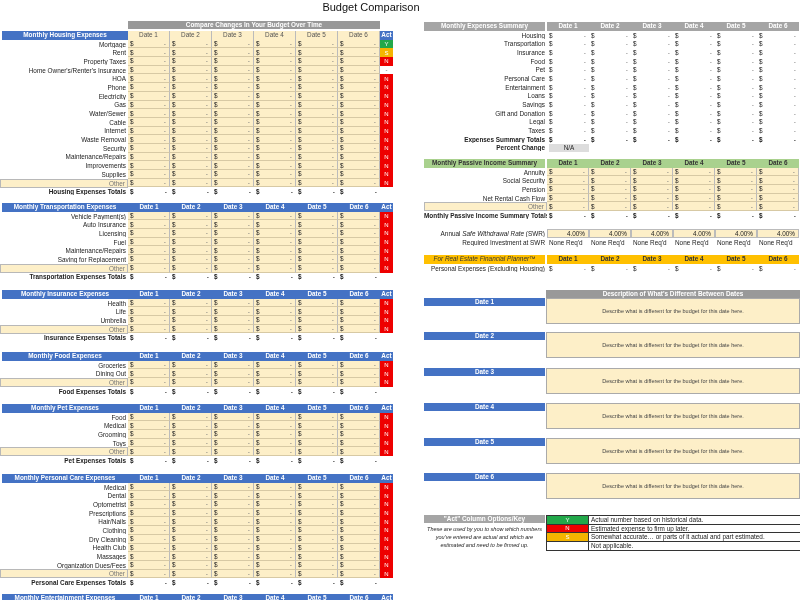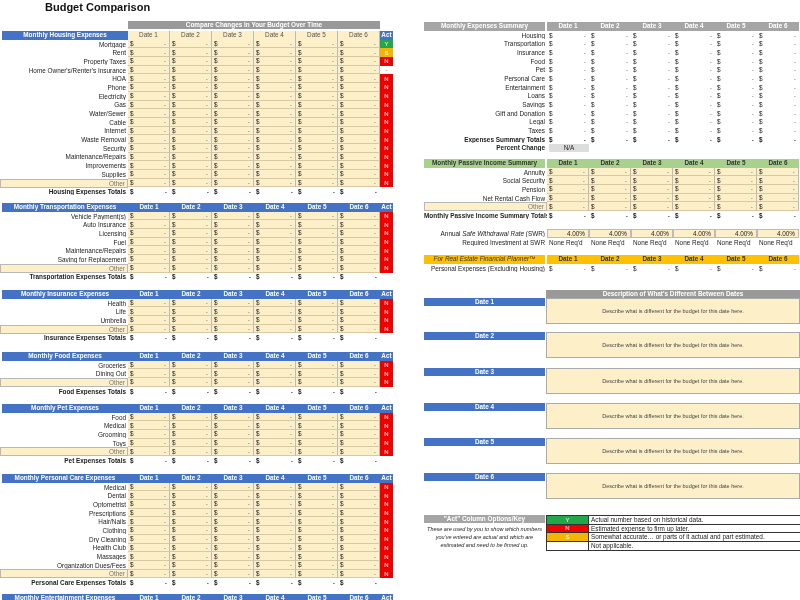--- a/index.html
+++ b/index.html
@@ -1,18 +1,18 @@
 <!DOCTYPE html>
 <html><head>
 <meta charset="utf-8">
 <style>
 *{box-sizing:border-box;margin:0;padding:0}
 html,body{width:800px;height:600px;overflow:hidden;background:#fff;font-family:"Liberation Sans",sans-serif;font-size:6.4px;color:#222}
 #root{position:relative;width:800px;height:600px}
-.title{position:absolute;left:0;width:652px;top:1px;font-weight:bold;font-size:11px;color:#111}
+.title{position:absolute;left:0;width:652px;top:1px;text-align:center;font-weight:normal;font-size:11px;color:#111}
 .title span{position:relative;left:45px}
 .blk{position:absolute}
 .row{display:flex;height:8.7px;align-items:center}
 .lbl{width:128px;text-align:right;padding-right:2px;white-space:nowrap;overflow:hidden}
 .lbl.other{background:#fdefc8;border:1px solid #b8b8b8;color:#777}
 .lbl.bold{font-weight:bold}
 .cell{width:42px;height:100%;display:flex;justify-content:space-between;padding:0 3px 0 2px;align-items:center}
 .inp .cell{background:#fdefc8;border-right:1px solid #bbb;border-bottom:1px solid #d7c9a4}
 .inp .cell:first-of-type{border-left:1px solid #bbb}
 .cell .d{color:#777}

